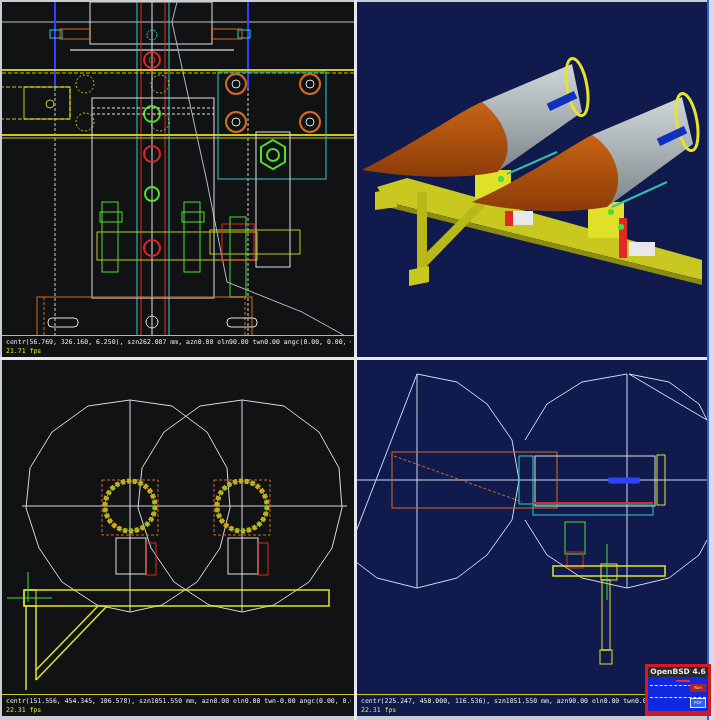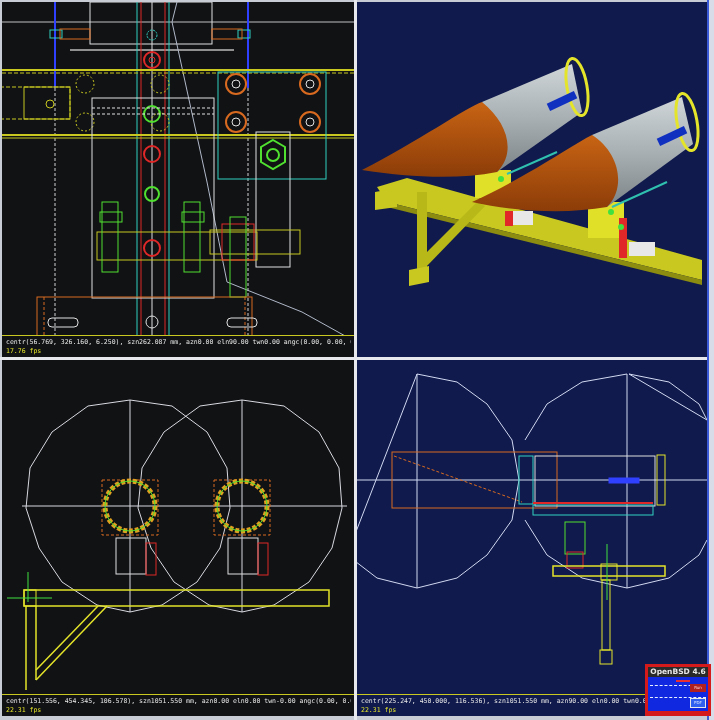--- a/index.html
+++ b/index.html
@@ -97,21 +97,21 @@
       <rect x="228" y="215" width="16" height="80" stroke="#50e030"></rect>
       <rect x="35" y="295" width="215" height="40" stroke="#d86a20"></rect>
       <line x1="42" y1="295" x2="42" y2="335" stroke="#d86a20" stroke-dasharray="3,2"></line>
       <line x1="243" y1="295" x2="243" y2="335" stroke="#d86a20" stroke-dasharray="3,2"></line>
       <rect x="46" y="316" width="30" height="9" stroke="#e0e0e0" rx="4"></rect>
       <rect x="225" y="316" width="30" height="9" stroke="#e0e0e0" rx="4"></rect>
     </g>
   </svg>
   <div class="status">
     <div class="coords">centr(56.769, 326.160, 6.250), szn262.087 mm, azn0.00 eln90.00 twn0.00 angc(0.00, 0.00, 0.00)</div>
-    <div class="fps">17.76 fps</div>
+    <div class="fps">21.71 fps</div>
   </div>
 </div>
 
 <div class="vp" id="vp-tr">
   <svg width="350" height="355" viewBox="0 0 350 355">
     <defs>
       <linearGradient id="gcyl" x1="0" y1="0" x2="0" y2="1">
         <stop offset="0" stop-color="#d0d6d8"></stop>
           <stop offset="0.5" stop-color="#a8b0b4"></stop>
           <stop offset="1" stop-color="#7c8488"></stop>

